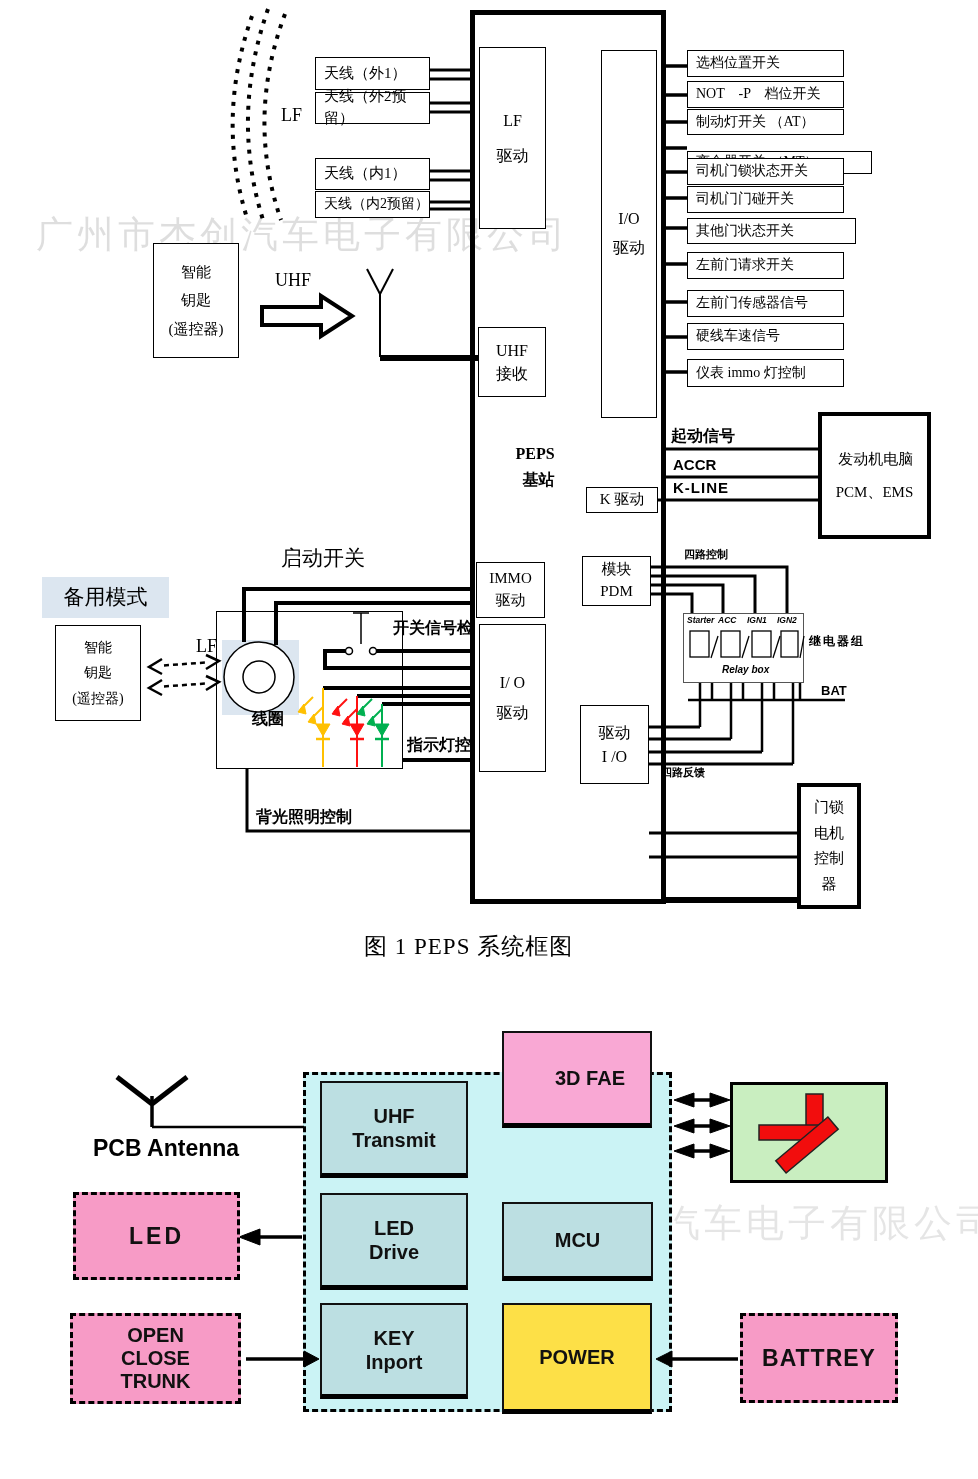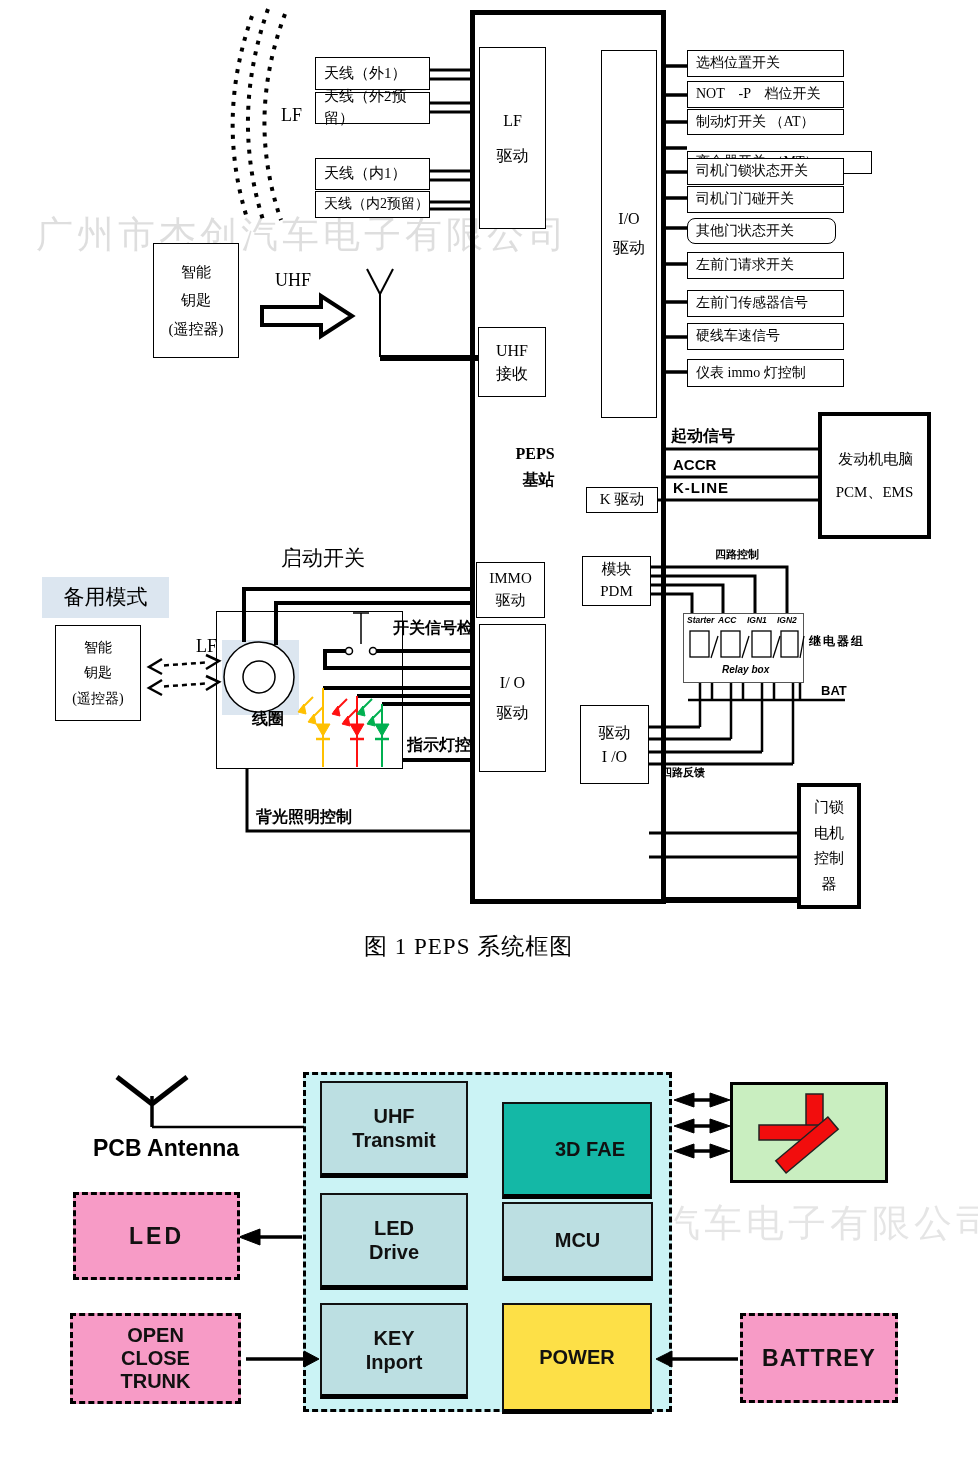--- a/index.html
+++ b/index.html
@@ -230,35 +230,35 @@
 驱动</div>
   <div class="box" style="left:479px;top:624px;width:67px;height:148px;font-size:16px;line-height:1.9;">I/ O
 驱动</div>
 
   <div class="box leftpad" style="left:687px;top:50px;width:157px;height:27px;font-size:14px;">选档位置开关</div>
   <div class="box leftpad" style="left:687px;top:81px;width:157px;height:27px;font-size:14px;">NOT　-P　档位开关</div>
   <div class="box leftpad" style="left:687px;top:109px;width:157px;height:26px;font-size:14px;">制动灯开关 （AT）</div>
   <div class="box leftpad" style="left:687px;top:151px;width:185px;height:23px;font-size:14px;">离合器开关 （MT）</div>
   <div class="box leftpad" style="left:687px;top:158px;width:157px;height:27px;font-size:14px;">司机门锁状态开关</div>
   <div class="box leftpad" style="left:687px;top:186px;width:157px;height:27px;font-size:14px;">司机门门碰开关</div>
-  <div class="box leftpad" style="left:687px;top:218px;width:149px;height:26px;font-size:14px;border-radius:8px;">其他门状态开关</div>
+  <div class="box leftpad" style="left:687px;top:218px;width:169px;height:26px;font-size:14px;">其他门状态开关</div>
   <div class="box leftpad" style="left:687px;top:252px;width:157px;height:27px;font-size:14px;">左前门请求开关</div>
   <div class="box leftpad" style="left:687px;top:290px;width:157px;height:27px;font-size:14px;">左前门传感器信号</div>
   <div class="box leftpad" style="left:687px;top:323px;width:157px;height:27px;font-size:14px;">硬线车速信号</div>
   <div class="box leftpad" style="left:687px;top:359px;width:157px;height:28px;font-size:14px;">仪表 immo 灯控制</div>
 
   <div class="box" style="left:818px;top:412px;width:113px;height:127px;border-width:4px;font-size:15px;line-height:2.2;text-align:right;">发动机电脑
 PCM、EMS</div>
   <div class="lbl heiti" style="left:671px;top:427px;font-size:16px;">起动信号</div>
   <div class="lbl heiti" style="left:673px;top:457px;font-size:15px;">ACCR</div>
   <div class="lbl heiti" style="left:673px;top:480px;font-size:15px;letter-spacing:1px;">K-LINE</div>
 
   <div class="box" style="left:582px;top:556px;width:69px;height:50px;font-size:15px;">模块
 PDM</div>
-  <div class="lbl heiti" style="left:684px;top:548px;font-size:11px;margin-left:31px;">四路控制</div>
+  <div class="lbl heiti" style="left:684px;top:548px;font-size:11px;">四路控制</div>
 
   <div class="box" style="left:683px;top:613px;width:121px;height:70px;border-color:#555;">
     <svg width="121" height="70" viewBox="0 0 121 70" style="position:absolute;left:0;top:0;">
       <g stroke="#000" fill="none" stroke-width="1.3">
         <rect x="6" y="17" width="19" height="26"></rect>
           <line x1="27" y1="44" x2="34" y2="22"></line>
         <rect x="37" y="17" width="19" height="26"></rect>
           <line x1="58" y1="44" x2="65" y2="22"></line>
         <rect x="68" y="17" width="19" height="26"></rect>
           <line x1="89" y1="44" x2="96" y2="22"></line>
@@ -301,21 +301,21 @@
   <div class="clip heiti" style="left:393px;top:618px;width:77px;font-size:16px;">开关信号检测</div>
   <div class="clip heiti" style="left:407px;top:735px;width:63px;font-size:16px;">指示灯控制</div>
   <div class="lbl heiti" style="left:256px;top:808px;font-size:16px;">背光照明控制</div>
 
   <div class="lbl" style="left:364px;top:934px;font-size:23px;letter-spacing:1px;">图 1 PEPS 系统框图</div>
 
   <div style="position:absolute;left:303px;top:1072px;width:369px;height:340px;background:#CBF3F5;border:3.5px dashed #000;box-sizing:border-box;z-index:1;"></div>
 
   <div class="blk" style="left:320px;top:1081px;width:148px;height:97px;background:#BCDFE2;">UHF
 Transmit</div>
-  <div class="blk" style="left:502px;top:1102px;width:150px;height:97px;background:#14b8a6;padding-left:26px;">3D FAE</div>
+  <div class="blk" style="left:502px;top:1031px;width:150px;height:97px;background:#f9a8d4;padding-left:26px;">3D FAE</div>
   <div class="blk" style="left:320px;top:1193px;width:148px;height:97px;background:#BCDFE2;">LED
 Drive</div>
   <div class="blk" style="left:502px;top:1202px;width:151px;height:79px;background:#BCDFE2;">MCU</div>
   <div class="blk" style="left:320px;top:1303px;width:148px;height:96px;background:#BCDFE2;">KEY
 Inport</div>
   <div class="blk" style="left:502px;top:1303px;width:150px;height:111px;background:#fde047;">POWER</div>
 
   <div class="lbl" style="left:93px;top:1136px;font-size:23px;font-weight:bold;font-family:'Liberation Sans',sans-serif;">PCB Antenna</div>
 
   <div class="pink" style="left:73px;top:1192px;width:167px;height:88px;background:#F79BC6;font-size:23px;letter-spacing:3px;">LED</div>

